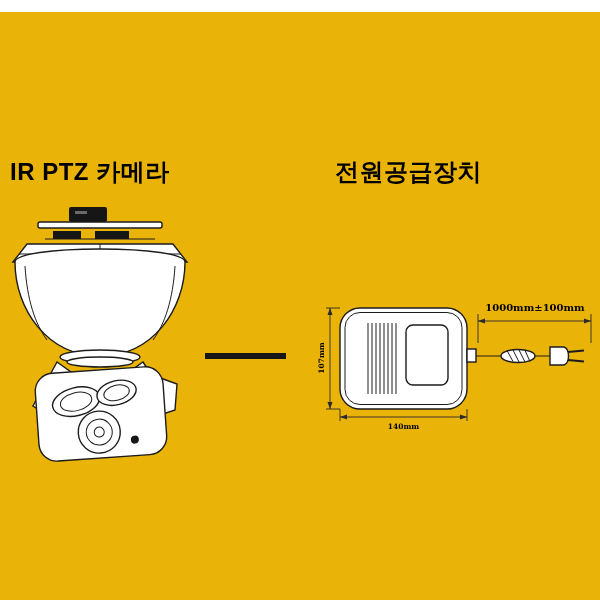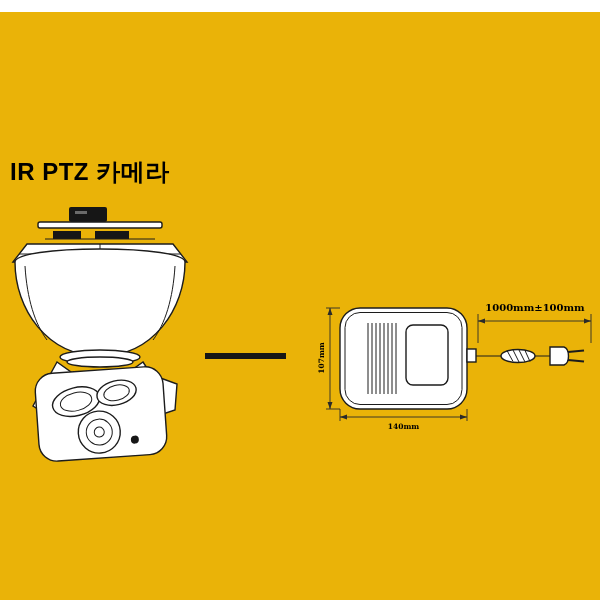--- a/index.html
+++ b/index.html
@@ -51,20 +51,21 @@
     font-weight: bold;
   }
 </style>
 </head>
 <body>
 
 <div id="canvas">
 
   <div id="camera-title" class="section-title">IR PTZ 카메라</div>
 
+  <div id="power-title" class="section-title">전원공급장치</div>
 
   <div id="separator"></div>
 
   <svg id="camera-svg" width="190" height="268" viewBox="0 0 190 268">
 
     <g>
       <rect x="64" y="3" width="38" height="15" rx="2" class="fill-dark"></rect>
       <rect x="70" y="7" width="12" height="3" fill="#6a6a6a"></rect>
       <rect x="33" y="18" width="124" height="6" rx="2" class="ln"></rect>
       <rect x="48" y="27" width="28" height="8" class="fill-dark"></rect>

